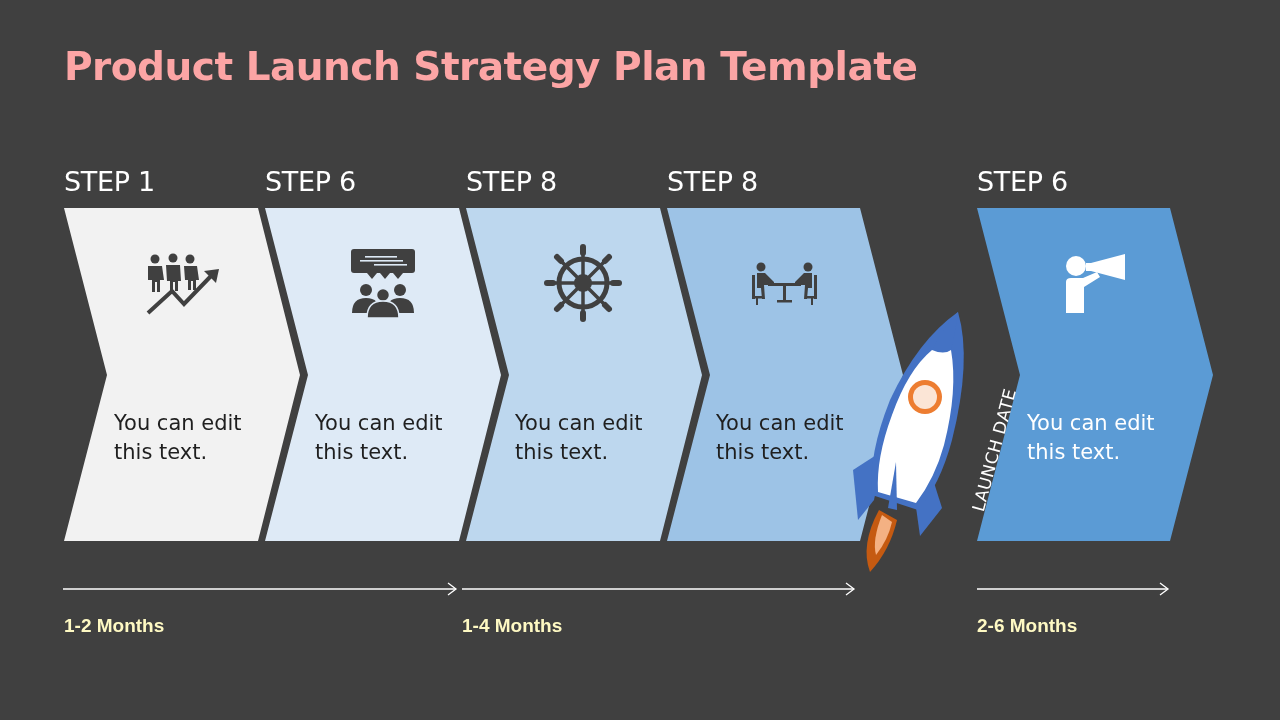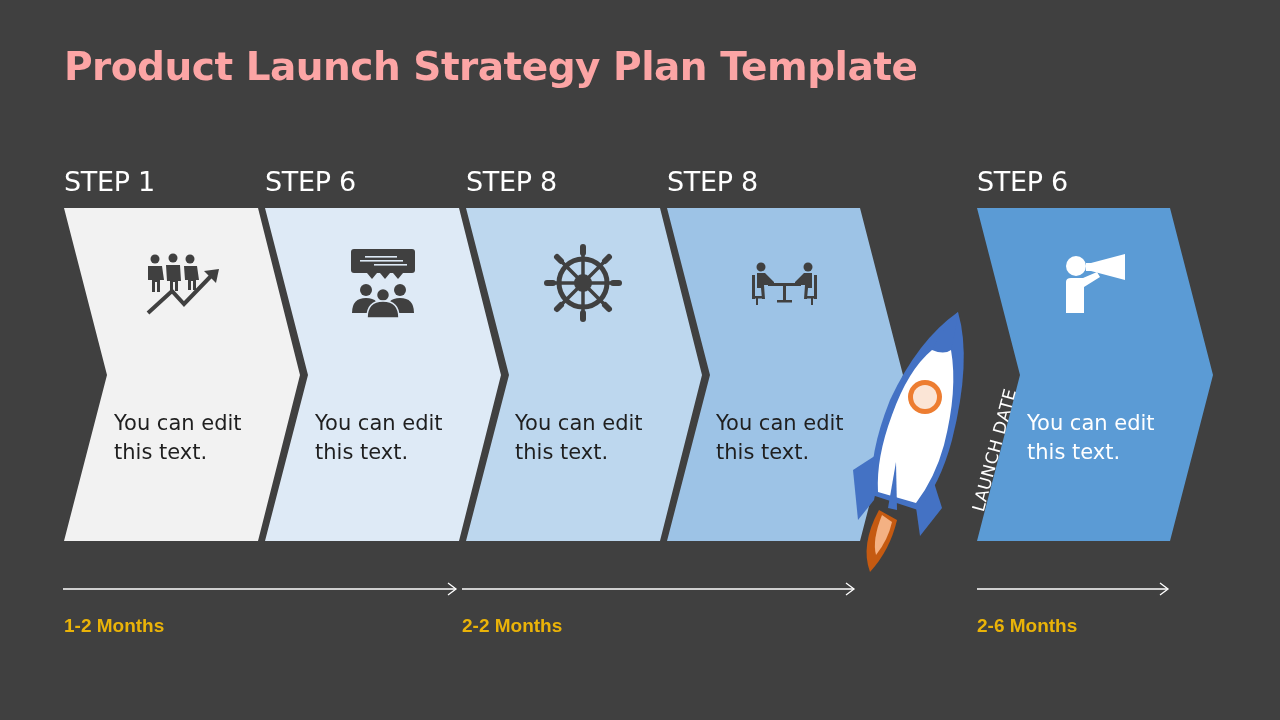--- a/index.html
+++ b/index.html
@@ -3,21 +3,21 @@
 <meta charset="utf-8">
 <style>
   html, body { margin: 0; padding: 0; }
   body { width: 1280px; height: 720px; background: #404040; position: relative; overflow: hidden; font-family: "DejaVu Sans", sans-serif; }
   .title { position: absolute; left: 64px; top: 44px; color: #fca5a5; font-size: 39px; font-family: "DejaVu Sans", sans-serif; letter-spacing: -0.5px; font-weight: bold; white-space: nowrap; }
   .step-label { position: absolute; top: 166px; color: #ffffff; font-size: 27px; letter-spacing: -0.3px; white-space: nowrap; }
   svg.stage { position: absolute; left: 0; top: 0; }
   .body-text { position: absolute; top: 409px; font-size: 21px; line-height: 29px; width: 150px; }
   .dark { color: #1f1f1f; }
   .light { color: #ffffff; }
-  .months { position: absolute; top: 615px; color: #eab308; font-family: "Liberation Sans", sans-serif; font-weight: bold; font-size: 19px; white-space: nowrap; }
+  .months { position: absolute; top: 615px; color: #fef9c3; font-family: "Liberation Sans", sans-serif; font-weight: bold; font-size: 19px; white-space: nowrap; }
   .launch-date { position: absolute; left: 924px; top: 440px; color: #ffffff; font-size: 17px; letter-spacing: 0.5px; white-space: nowrap; transform: rotate(-75deg); transform-origin: center center; width: 140px; text-align: center; }
 </style>
 </head>
 <body>
 
 <div class="title">Product Launch Strategy Plan Template</div>
 
 <div class="step-label" style="left:64px">STEP 1</div>
 <div class="step-label" style="left:265px">STEP 6</div>
 <div class="step-label" style="left:466px">STEP 8</div>
@@ -148,14 +148,14 @@
   <div>this text.</div>
 </div>
 <div class="body-text light" style="left:1027px">
   <div>You can edit</div>
   <div>this text.</div>
 </div>
 
 <div class="launch-date">LAUNCH DATE</div>
 
 <div class="months" style="left:64px">1-2 Months</div>
-<div class="months" style="left:462px">2-2 Months</div>
+<div class="months" style="left:462px">1-4 Months</div>
 <div class="months" style="left:977px">2-6 Months</div>
 
 </body></html>

